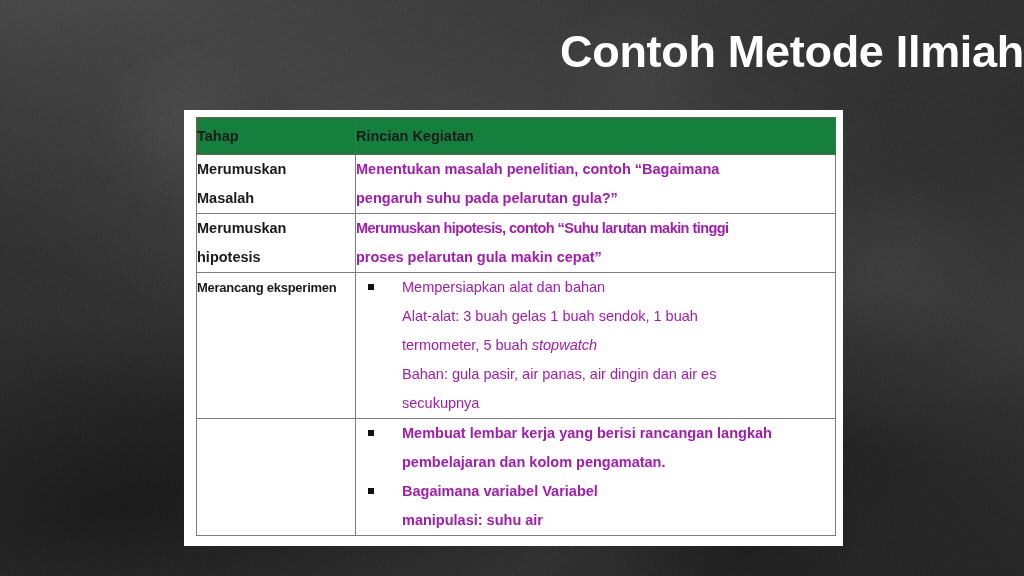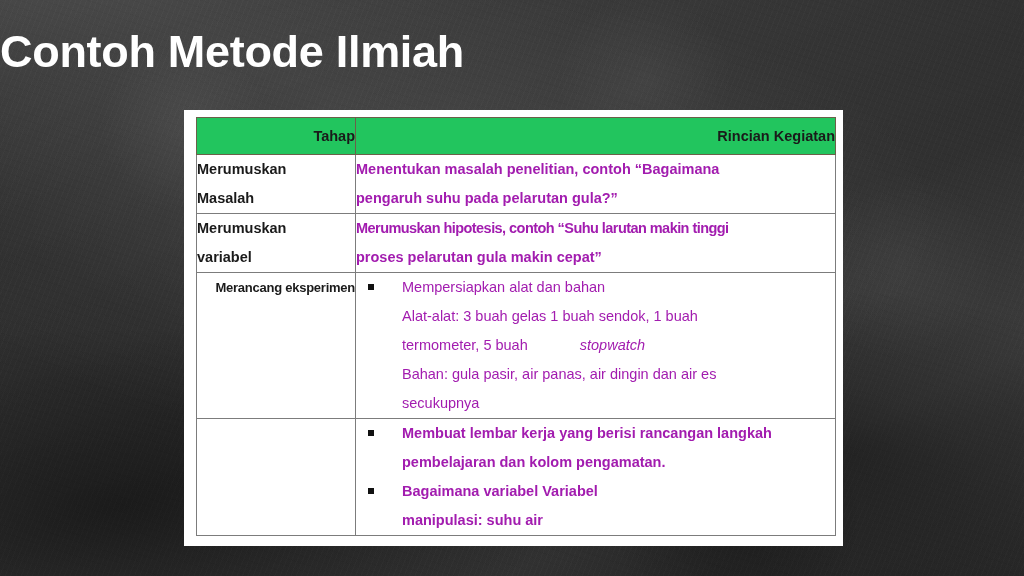--- a/index.html
+++ b/index.html
@@ -43,21 +43,21 @@
       radial-gradient(circle at 72% 90%, rgba(0,0,0,0.25) 0%, rgba(0,0,0,0) 14%);
     pointer-events: none;
   }
 
   
   #slide-title {
     position: absolute;
     top: 23px;
     left: 0;
     width: 1024px;
-    text-align: left;
+    text-align: right;
     color: #ffffff;
     font-size: 45px;
     font-weight: bold;
     letter-spacing: -0.3px;
     line-height: 58px;
     white-space: nowrap;
   }
 
   
   #table-panel {
@@ -78,23 +78,23 @@
     border-collapse: collapse;
     table-layout: fixed;
   }
   #method-table td, #method-table th {
     border: 1px solid #7c7c7c;
     vertical-align: top;
     padding: 0;
   }
 
   thead th {
-    background: #22c55e;
+    background: #15803d;
     border-color: #6b6049 !important;
-    text-align: right;
+    text-align: left;
     font-size: 14.5px;
     font-weight: bold;
     color: #1a1a1a;
     height: 36px;
     line-height: 36px;
     padding: 0 4px;
   }
 
   col.c-tahap { width: 159px; }
   col.c-rincian { width: 480px; }
@@ -102,21 +102,20 @@
   td.tahap-cell {
     font-size: 14.5px;
     color: #1a1a1a;
     line-height: 29px;
     padding: 2px 0 2px 7px;
   }
   td.tahap-cell.small {
     font-size: 13px;
     letter-spacing: -0.25px;
     white-space: nowrap;
-    text-align: right;
   }
 
   td.rincian-cell {
     font-size: 14.5px;
     color: #a21caf;
     line-height: 29px;
     padding: 2px 6px 2px 10px;
   }
 
   .tight { letter-spacing: -0.55px; }
@@ -136,21 +135,21 @@
     width: 6px;
     height: 6px;
     background: #111111;
   }
   .sub-line {
     display: block;
     padding-left: 46px;
     white-space: nowrap;
   }
   .u { text-underline-offset: 2px; }
-  .it { font-style: italic; margin-left: 48px; }
+  .it { font-style: italic; }
 
   .row3-body { padding-top: 3px; padding-bottom: 6px; }
   .row4-body { padding-top: 4px; padding-bottom: 30px; }
 </style>
 </head>
 <body>
 
 <div id="slide-background"></div>
 
 <div id="slide-title">Contoh Metode Ilmiah</div>
@@ -179,21 +178,21 @@
         </td>
         <td class="rincian-cell">
           <span class="line">Menentukan masalah penelitian, contoh “Bagaimana</span>
           <span class="line">pengaruh suhu pada pelarutan gula?”</span>
         </td>
       </tr>
 
       <tr>
         <td class="tahap-cell">
           <span class="line">Merumuskan</span>
-          <span class="line">variabel</span>
+          <span class="line">hipotesis</span>
         </td>
         <td class="rincian-cell">
           <span class="line tight">Merumuskan hipotesis, contoh “Suhu larutan  makin  tinggi</span>
           <span class="line">proses pelarutan gula makin cepat”</span>
         </td>
       </tr>
 
       <tr>
         <td class="tahap-cell small">
           <span class="line">Merancang eksperimen</span>

